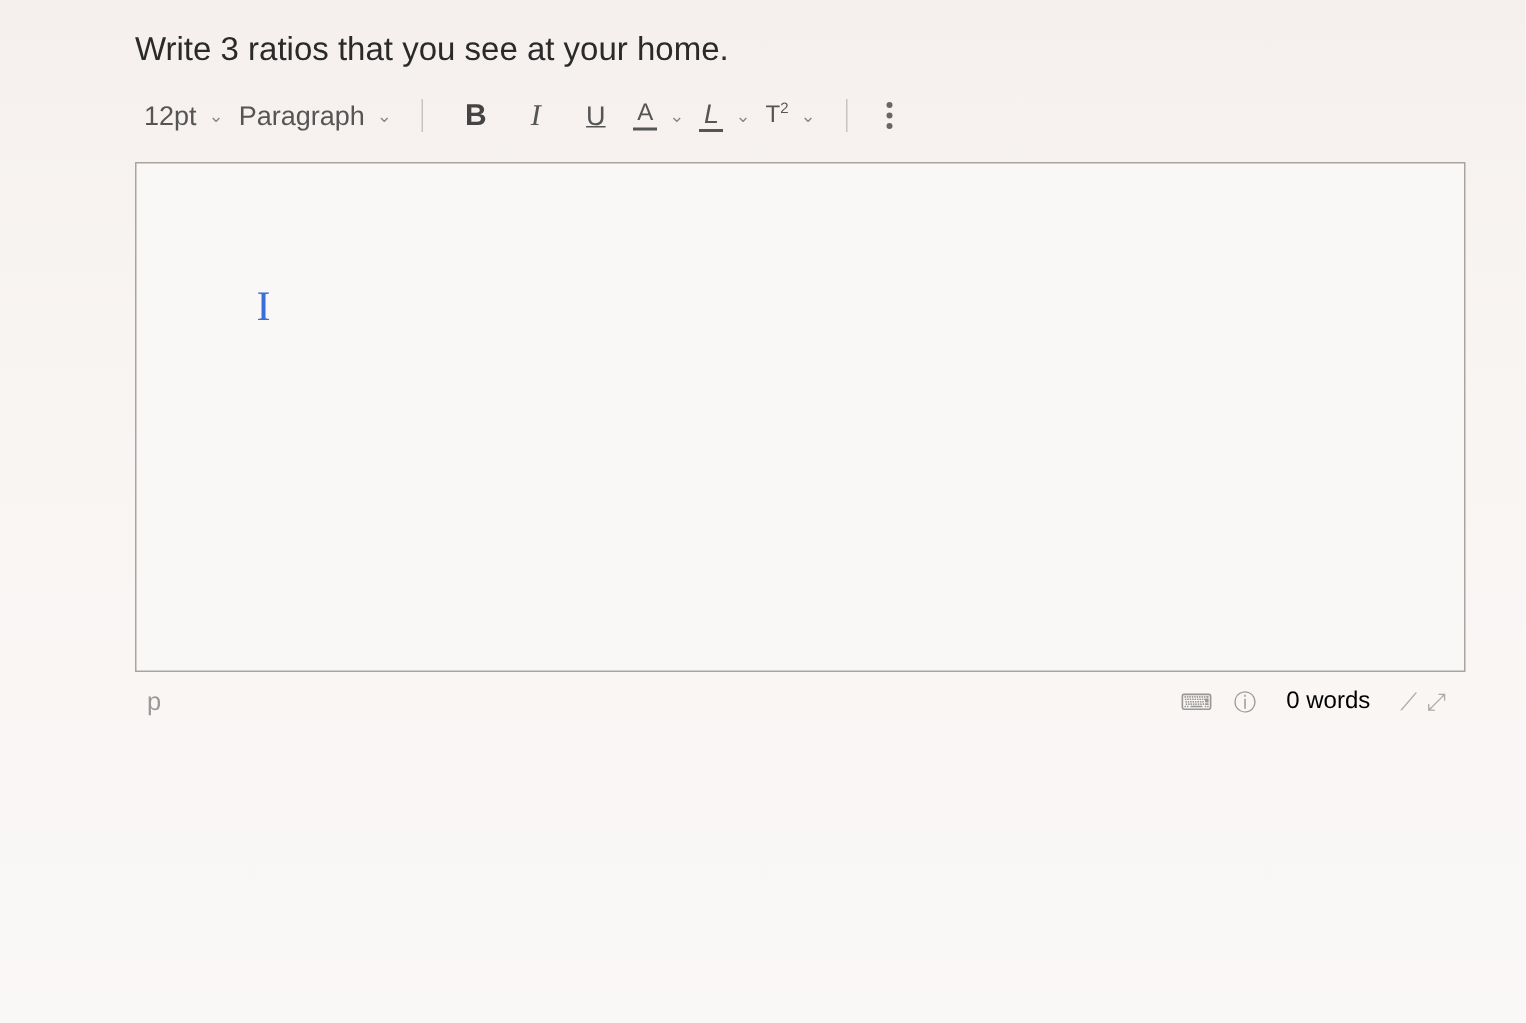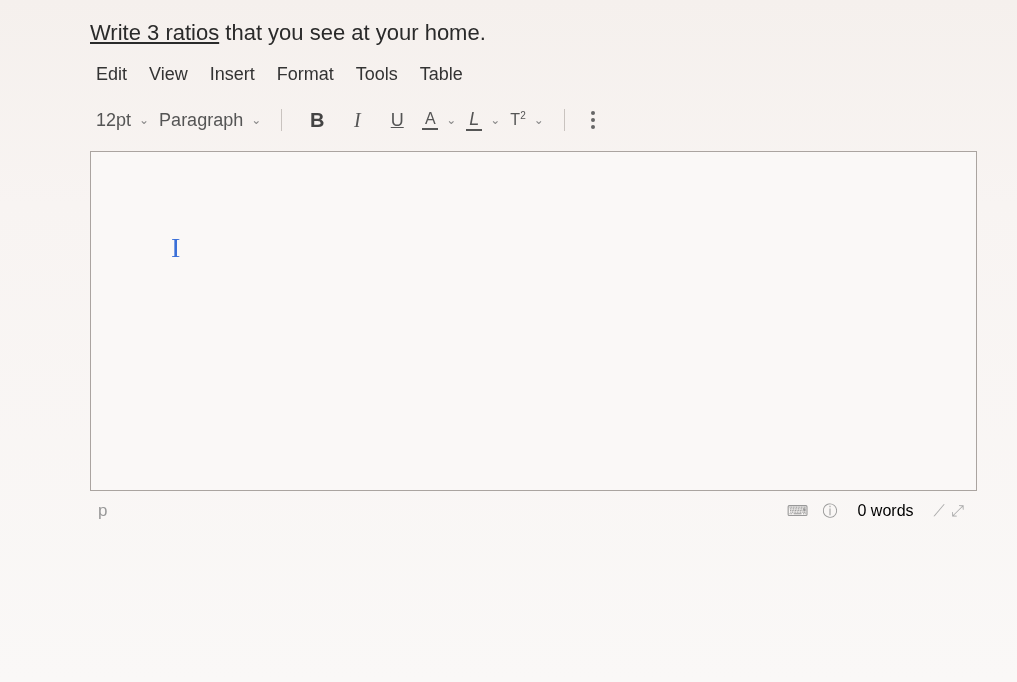--- a/index.html
+++ b/index.html
@@ -13,21 +13,20 @@
   }
   .container {
     padding: 20px 40px 0 90px;
   }
   .prompt-heading {
     font-size: 22px;
     color: #2a2a2a;
     margin-bottom: 18px;
   }
   .prompt-heading .underlined {
-    text-decoration: underline;
     font-weight: 500;
   }
   .example-line {
     font-size: 20px;
     color: #2a2a2a;
     margin-bottom: 55px;
   }
   .menubar {
     display: flex;
     gap: 22px;
@@ -128,28 +127,20 @@
 </head>
 <body>
 
 <div class="container">
 
   <div class="prompt-heading">
     <span class="underlined">Write 3 ratios</span><span> that you see at your home.</span>
   </div>
 
 
-  <div class="menubar">
-    <span>Edit</span>
-    <span>View</span>
-    <span>Insert</span>
-    <span>Format</span>
-    <span>Tools</span>
-    <span>Table</span>
-  </div>
 
   <div class="toolbar">
     <div class="group">
       <span>12pt</span>
       <span class="chevron">⌄</span>
     </div>
     <div class="group">
       <span>Paragraph</span>
       <span class="chevron">⌄</span>
     </div>

